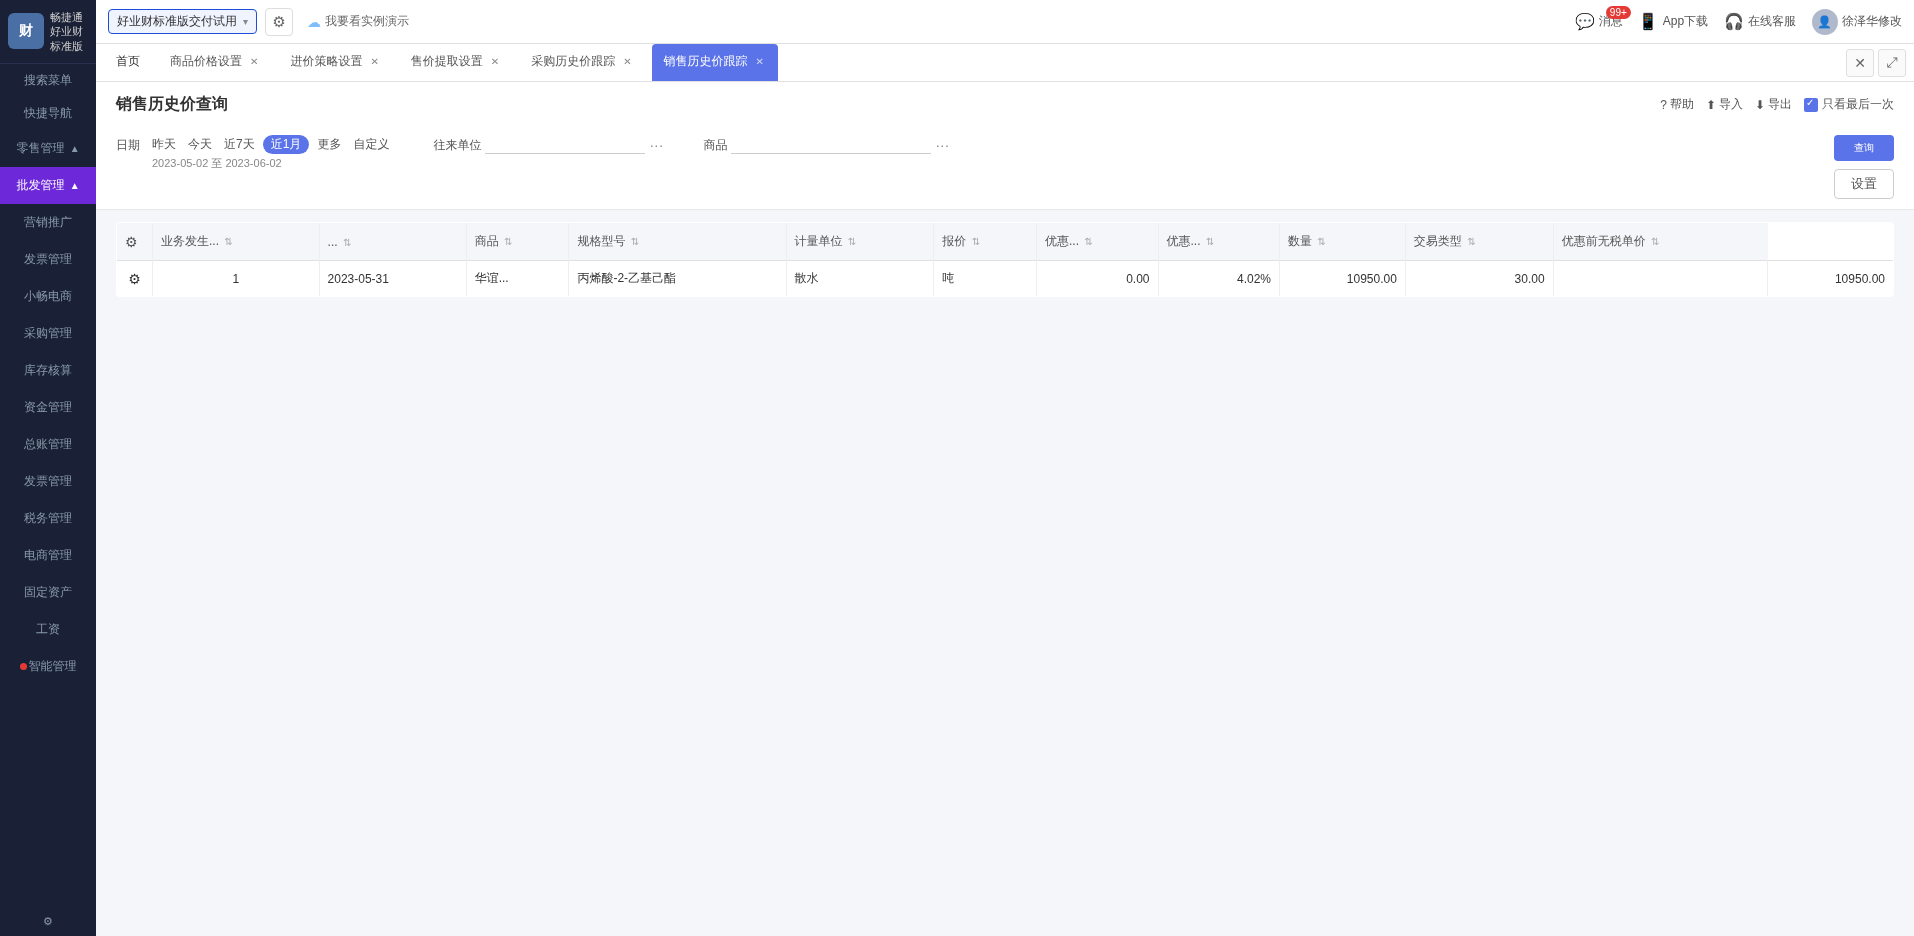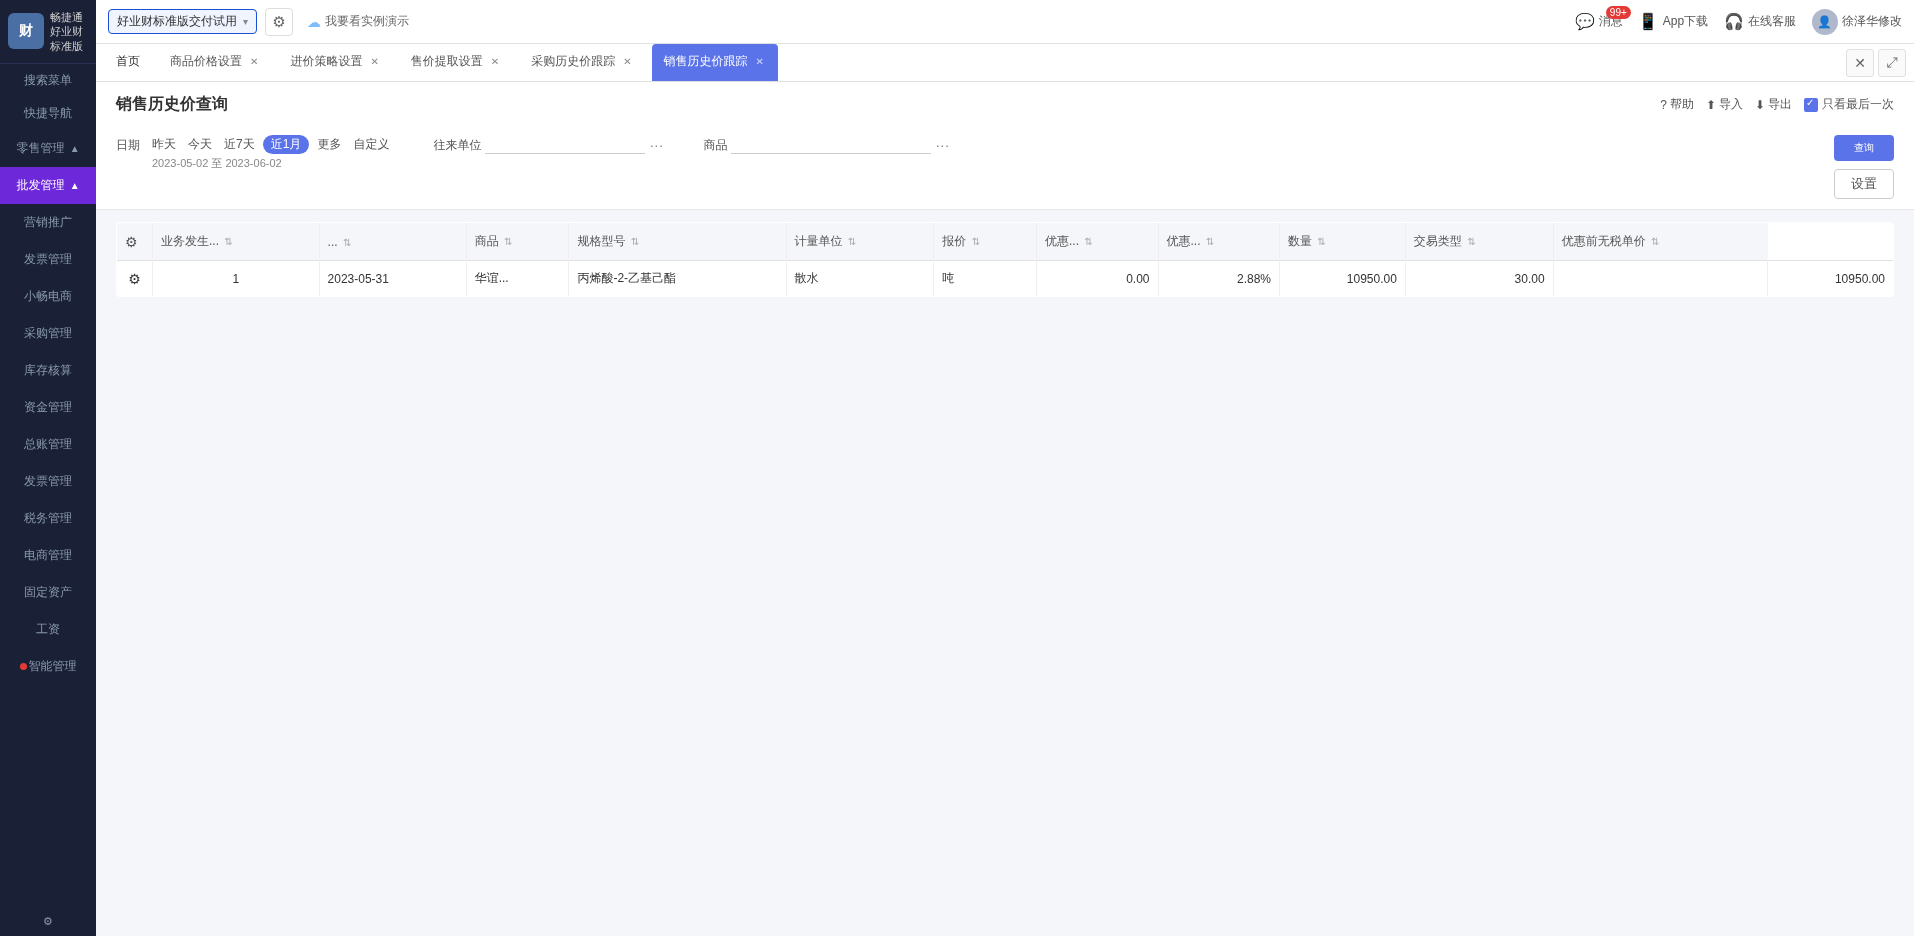--- a/index.html
+++ b/index.html
@@ -514,21 +514,21 @@
         <tbody>
           <tr>
             <td class="gear-col">⚙</td>
             <td class="row-num">1</td>
             <td>2023-05-31</td>
             <td>华谊...</td>
             <td>丙烯酸-2-乙基己酯</td>
             <td>散水</td>
             <td>吨</td>
             <td class="right-align">0.00</td>
-            <td class="right-align">2.88%</td>
+            <td class="right-align">4.02%</td>
             <td class="right-align">10950.00</td>
             <td class="right-align">30.00</td>
             <td></td>
             <td class="right-align">10950.00</td>
           </tr>
         </tbody>
       </table>
     </div>
 
   </div>

